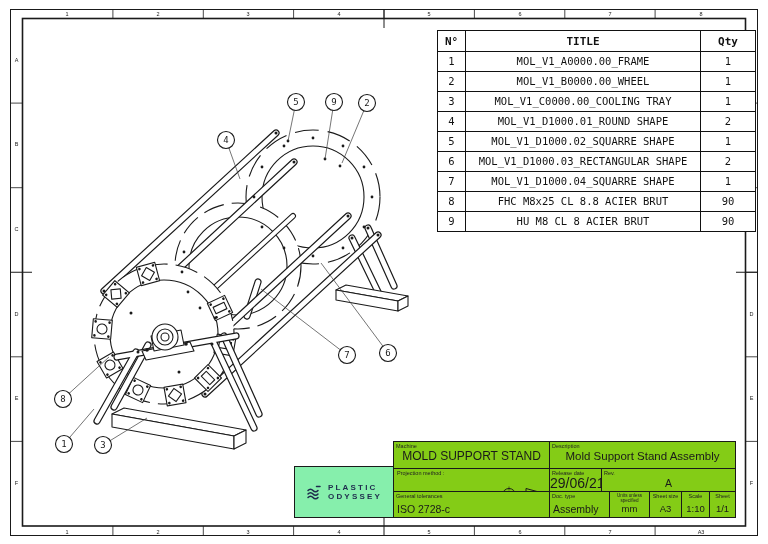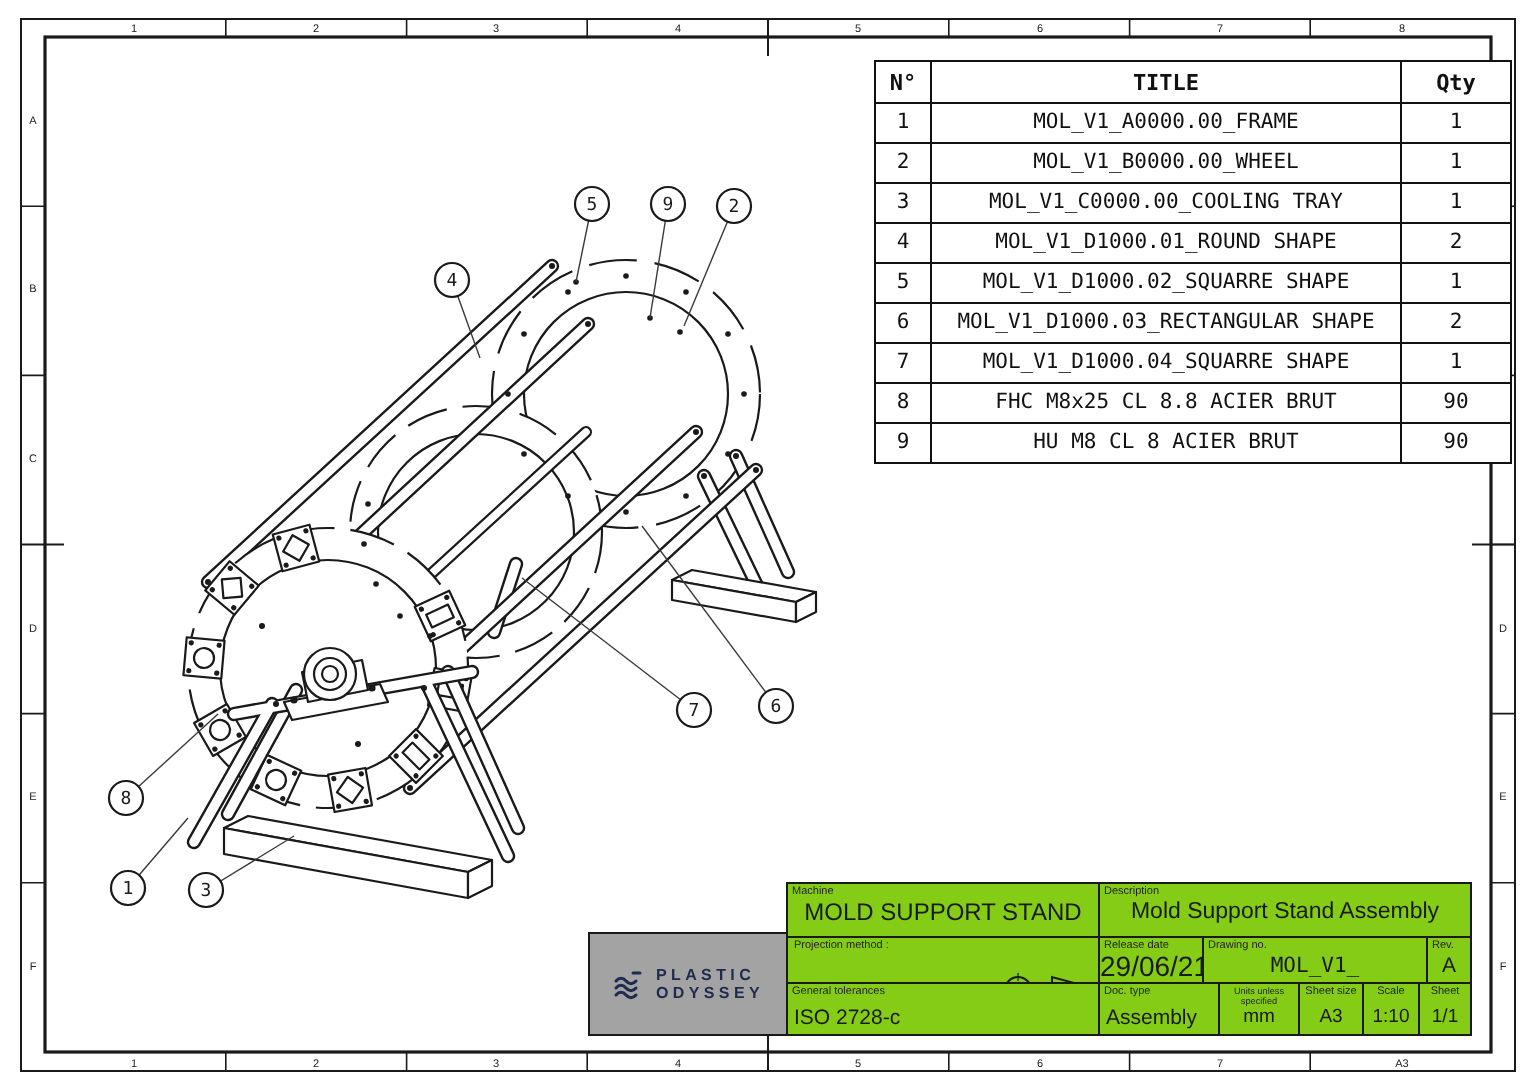--- a/index.html
+++ b/index.html
@@ -32,21 +32,21 @@
   .tb-cell{box-sizing:border-box;display:flex;flex-direction:column;overflow:hidden;}
   .tb-cell+.tb-cell{border-left:1px solid #1a1a1a;}
   .lbl{font-size:5.5px;line-height:6.5px;padding:1px 0 0 2px;color:#222;white-space:pre-line;}
   .val{font-size:10.5px;line-height:12px;padding:0 0 2px 3px;}
   .ctr{text-align:center;padding-left:0;}
   .big{font-size:12px;}
   .mono{font-family:"DejaVu Sans Mono",monospace;}
   .projrow{display:flex;align-items:center;justify-content:space-between;padding:0 6px 1px 3px;}
 
   
-  #logobox{position:absolute;left:294px;top:466px;width:100px;height:52px;background:#a3a3a3;
+  #logobox{position:absolute;left:294px;top:466px;width:100px;height:52px;background:#86efac;
     border:1.3px solid #1a1a1a;box-sizing:border-box;display:flex;align-items:center;
     justify-content:center;gap:5px;}
   .logotext{display:flex;flex-direction:column;line-height:9px;font-size:8px;font-weight:bold;
     letter-spacing:2.2px;color:#1e2b4d;}
 </style>
 </head>
 <body>
 
 <div id="stage">
 
@@ -474,24 +474,20 @@
               <circle cx="12" cy="9" r="2.8"></circle>
               <path d="M29,2.5 L29,15.5 L40,12.5 L40,5.5 Z"></path>
             </g>
           </svg>
         </div>
       </div>
       <div class="tb-cell" style="width:52px">
         <div class="lbl">Release date</div>
         <div class="val ctr" style="font-size:14px">29/06/21</div>
       </div>
-      <div class="tb-cell" style="width:112px">
-        <div class="lbl">Drawing no.</div>
-        <div class="val ctr mono">MOL_V1_</div>
-      </div>
       <div class="tb-cell" style="flex:1">
         <div class="lbl">Rev.</div>
         <div class="val ctr">A</div>
       </div>
     </div>
     <div class="tb-row" style="flex:1">
       <div class="tb-cell" style="width:155px;justify-content:space-between">
         <div class="lbl">General tolerances</div>
         <div class="val">ISO 2728-c</div>
       </div>

